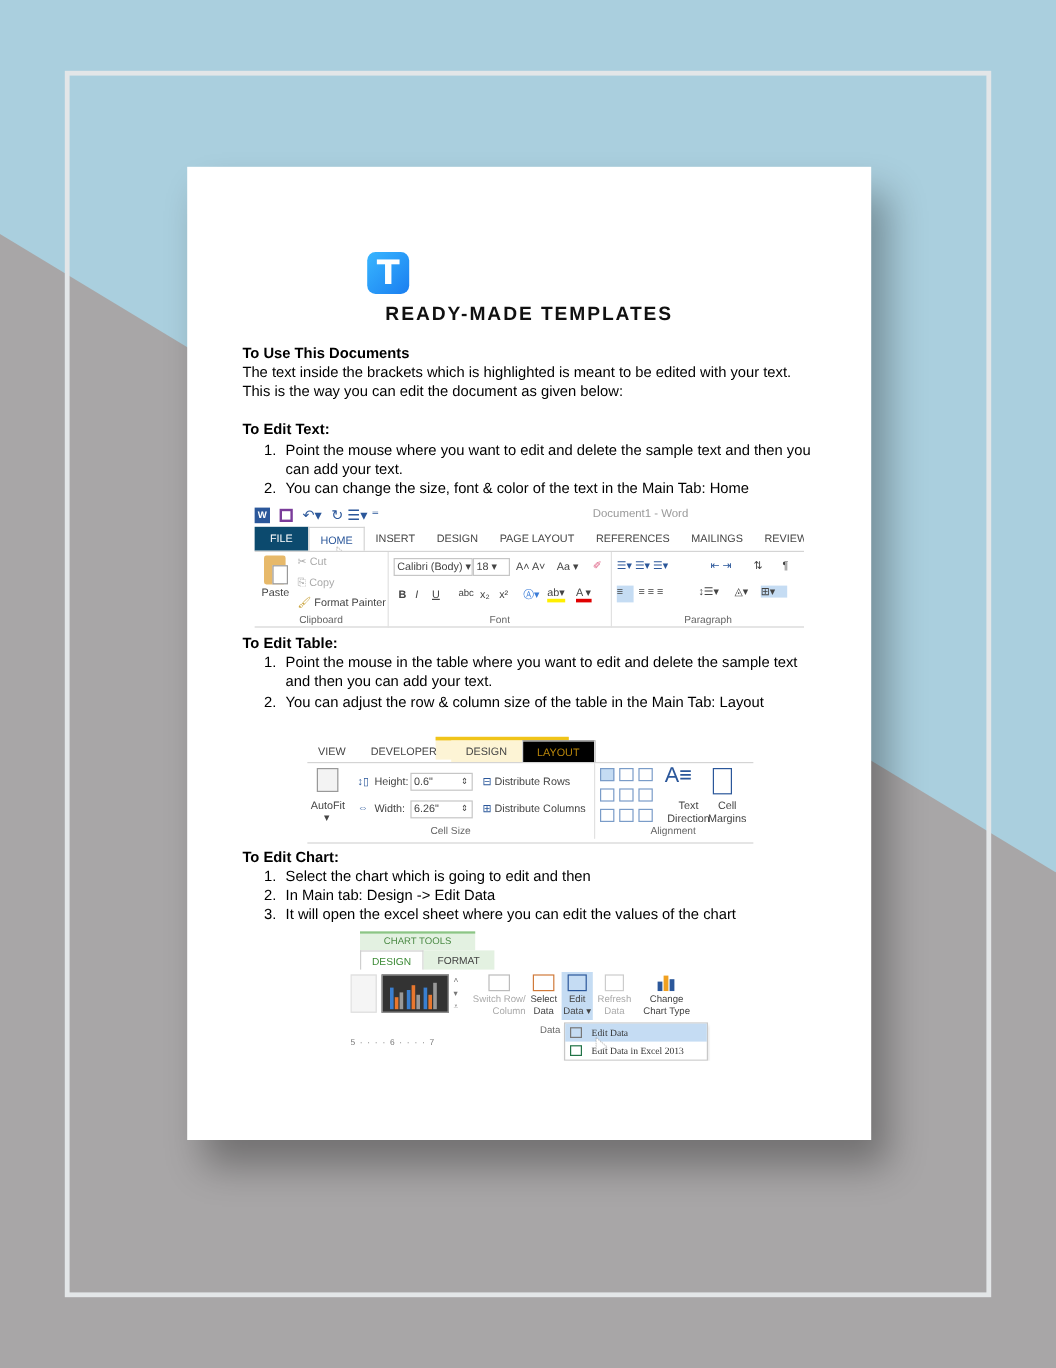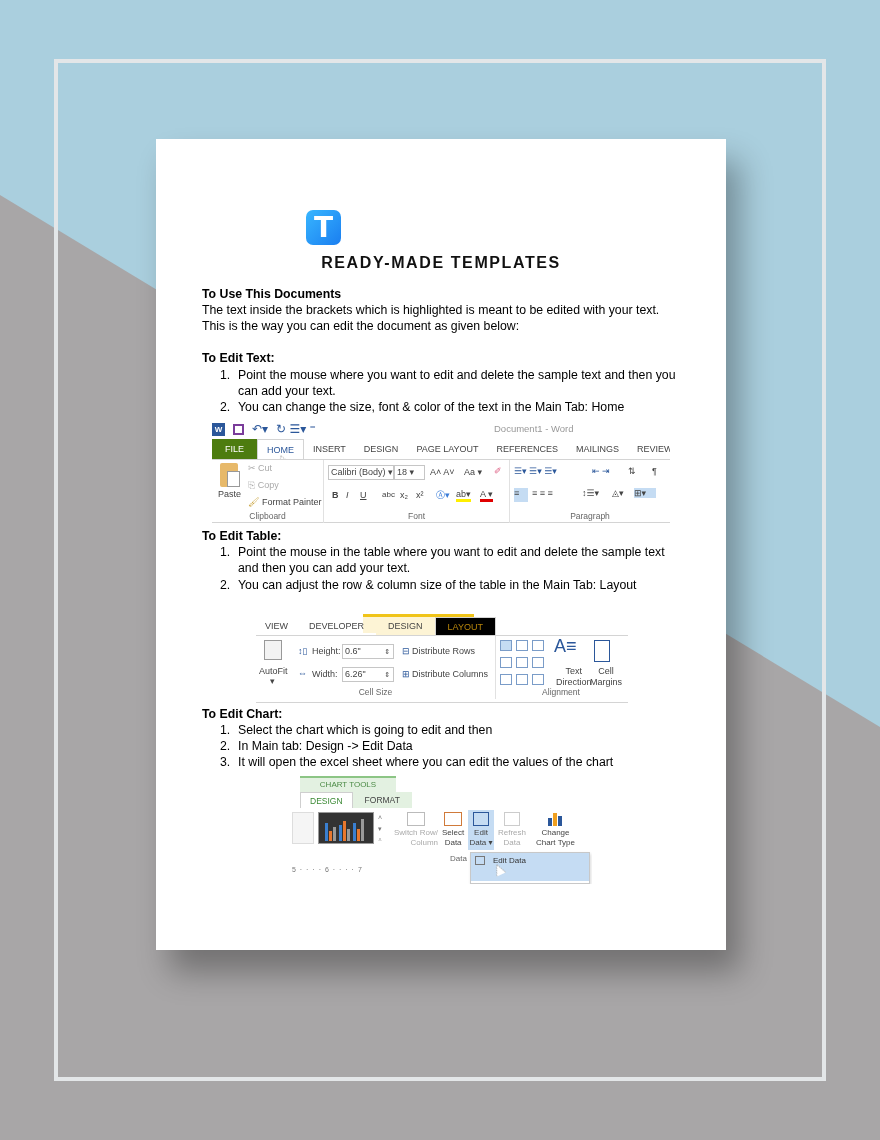--- a/index.html
+++ b/index.html
@@ -34,21 +34,21 @@
   
   .shot { position: absolute; background: #fff; font-family: "Liberation Sans", sans-serif; color: #444; overflow: hidden; }
   .r1 { left: 56px; top: 280px; width: 458px; height: 106px; }
   .qat { position: absolute; top: 2px; left: 0; height: 16px; display: flex; gap: 8px; align-items: center; font-size: 11px; }
   .qat .w { width: 13px; height: 13px; background: #2b579a; color: #fff; font-size: 8px; font-weight: bold; display:flex;align-items:center;justify-content:center; }
   .qat .s { width: 11px; height: 11px; border: 2px solid #7a3c9a; }
   .qat .u { color: #2b579a; font-size: 12px; }
   .doc-title { position: absolute; top: 4px; left: 282px; font-size: 9.5px; color: #999; text-align: right; }
   .tabs { position: absolute; top: 20px; left: 0; right: 0; height: 20px; display: flex; font-size: 9px; color: #444; }
   .tab { padding: 0 9px; line-height: 20px; white-space: nowrap; }
-  .tab.file { background: #4d7c0f; color: #fff; padding: 0 13px; }
+  .tab.file { background: #0c4a6e; color: #fff; padding: 0 13px; }
   .tab.active { color: #2b579a; border: 1px solid #d4d4d4; border-bottom: none; background: #fff; }
   .ribbon-body { position: absolute; top: 40px; left: 0; right: 0; height: 64px; border-top: 1px solid #d4d4d4; border-bottom: 1px solid #d4d4d4; background: #fff; }
   .grp { position: absolute; top: 0; height: 63px; border-right: 1px solid #e1e1e1; font-size: 9px; }
   .grp-label { position: absolute; bottom: 2px; left: 0; right: 0; text-align: center; font-size: 8.5px; color: #666; }
   .small { position: absolute; font-size: 9px; white-space: nowrap; color: #444; }
   .dis { color: #aaa; }
   .box { position: absolute; border: 1px solid #c6c6c6; height: 15px; font-size: 9px; line-height: 13px; padding-left: 2px; background: #fff; }
   .hl { background: #c5dcf3; }
   .paste { position: absolute; left: 8px; top: 3px; width: 18px; height: 24px; background: #e7b96a; border-radius: 2px; }
   .paste::after { content: ""; position: absolute; left: 7px; top: 8px; width: 11px; height: 14px; background: #fff; border: 1px solid #999; }
@@ -63,21 +63,21 @@
   .r2 .ribbon-body { top: 37px; height: 68px; }
 
   .r3 { left: 136px; top: 637px; width: 300px; height: 108px; }
   .ct-header { position: absolute; left: 8px; top: 0; width: 96px; height: 16px; background: #e3f1e1; border-top: 2px solid #8cc585;
     font-size: 8px; text-align: center; line-height: 14px; color: #4b8a45; }
   .r3 .tabs { top: 16px; height: 16px; }
   .r3 .tab { line-height: 16px; font-size: 8.5px; background: #e3f1e1; }
   .tab.design-green { color: #3b8a35; background: #fff !important; border: 1px solid #cfcfcf; border-bottom: none; }
   .chart-thumb { position: absolute; top: 36px; height: 32px; }
   .dropdown-menu { position: absolute; left: 178px; top: 76px; width: 120px; height: 32px; background: #fff; border: 1px solid #c8c8c8; box-shadow: 1px 2px 3px rgba(0,0,0,0.15); }
-  .menu-item { height: 28px; font-size: 8px; line-height: 15px; padding-left: 22px; color: #333; position: relative; }
+  .menu-item { height: 15px; font-size: 8px; line-height: 15px; padding-left: 22px; color: #333; position: relative; font-family: Liberation Serif, serif; }
   .menu-item.sel { background: #c5dcf3; }
   .menu-item .ic { position: absolute; left: 4px; top: 3px; width: 10px; height: 9px; border: 1px solid #777; }
   .ruler { position: absolute; left: 0; top: 90px; font-size: 7px; color: #777; letter-spacing: 1px; }
   .cursor { position: absolute; width: 0; height: 0; border-left: 5px solid transparent; border-right: 5px solid transparent; border-bottom: 11px solid #fff;
     filter: drop-shadow(0 0 0.6px #000); transform: rotate(-25deg); }
 </style>
 </head>
 <body>
 
 <div class="bg-blue"></div>

